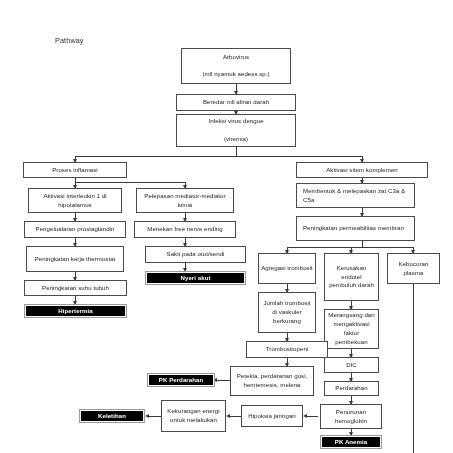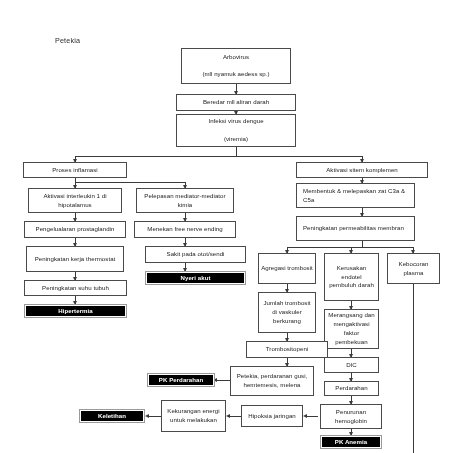--- a/index.html
+++ b/index.html
@@ -79,21 +79,21 @@
     border-top: 2.6px solid transparent;
     border-bottom: 2.6px solid transparent;
     border-right: 4px solid #3a3a3a;
   }
 </style>
 </head>
 <body>
 
 <div id="canvas">
 
-  <div class="page-title">Petekia</div>
+  <div class="page-title">Pathway</div>
 
   <div class="ln v" style="left:236px; top:84px; height:10px;"></div>
   <div class="arrow down" style="left:233.7px; top:91px;"></div>
 
   <div class="ln v" style="left:236px; top:104px; height:10px;"></div>
   <div class="arrow down" style="left:233.7px; top:111px;"></div>
 
   <div class="ln v" style="left:236px; top:147px; height:9px;"></div>
   <div class="ln h" style="left:75px; top:156px; width:287px;"></div>
   <div class="ln v" style="left:75px; top:156px; height:6px;"></div>

